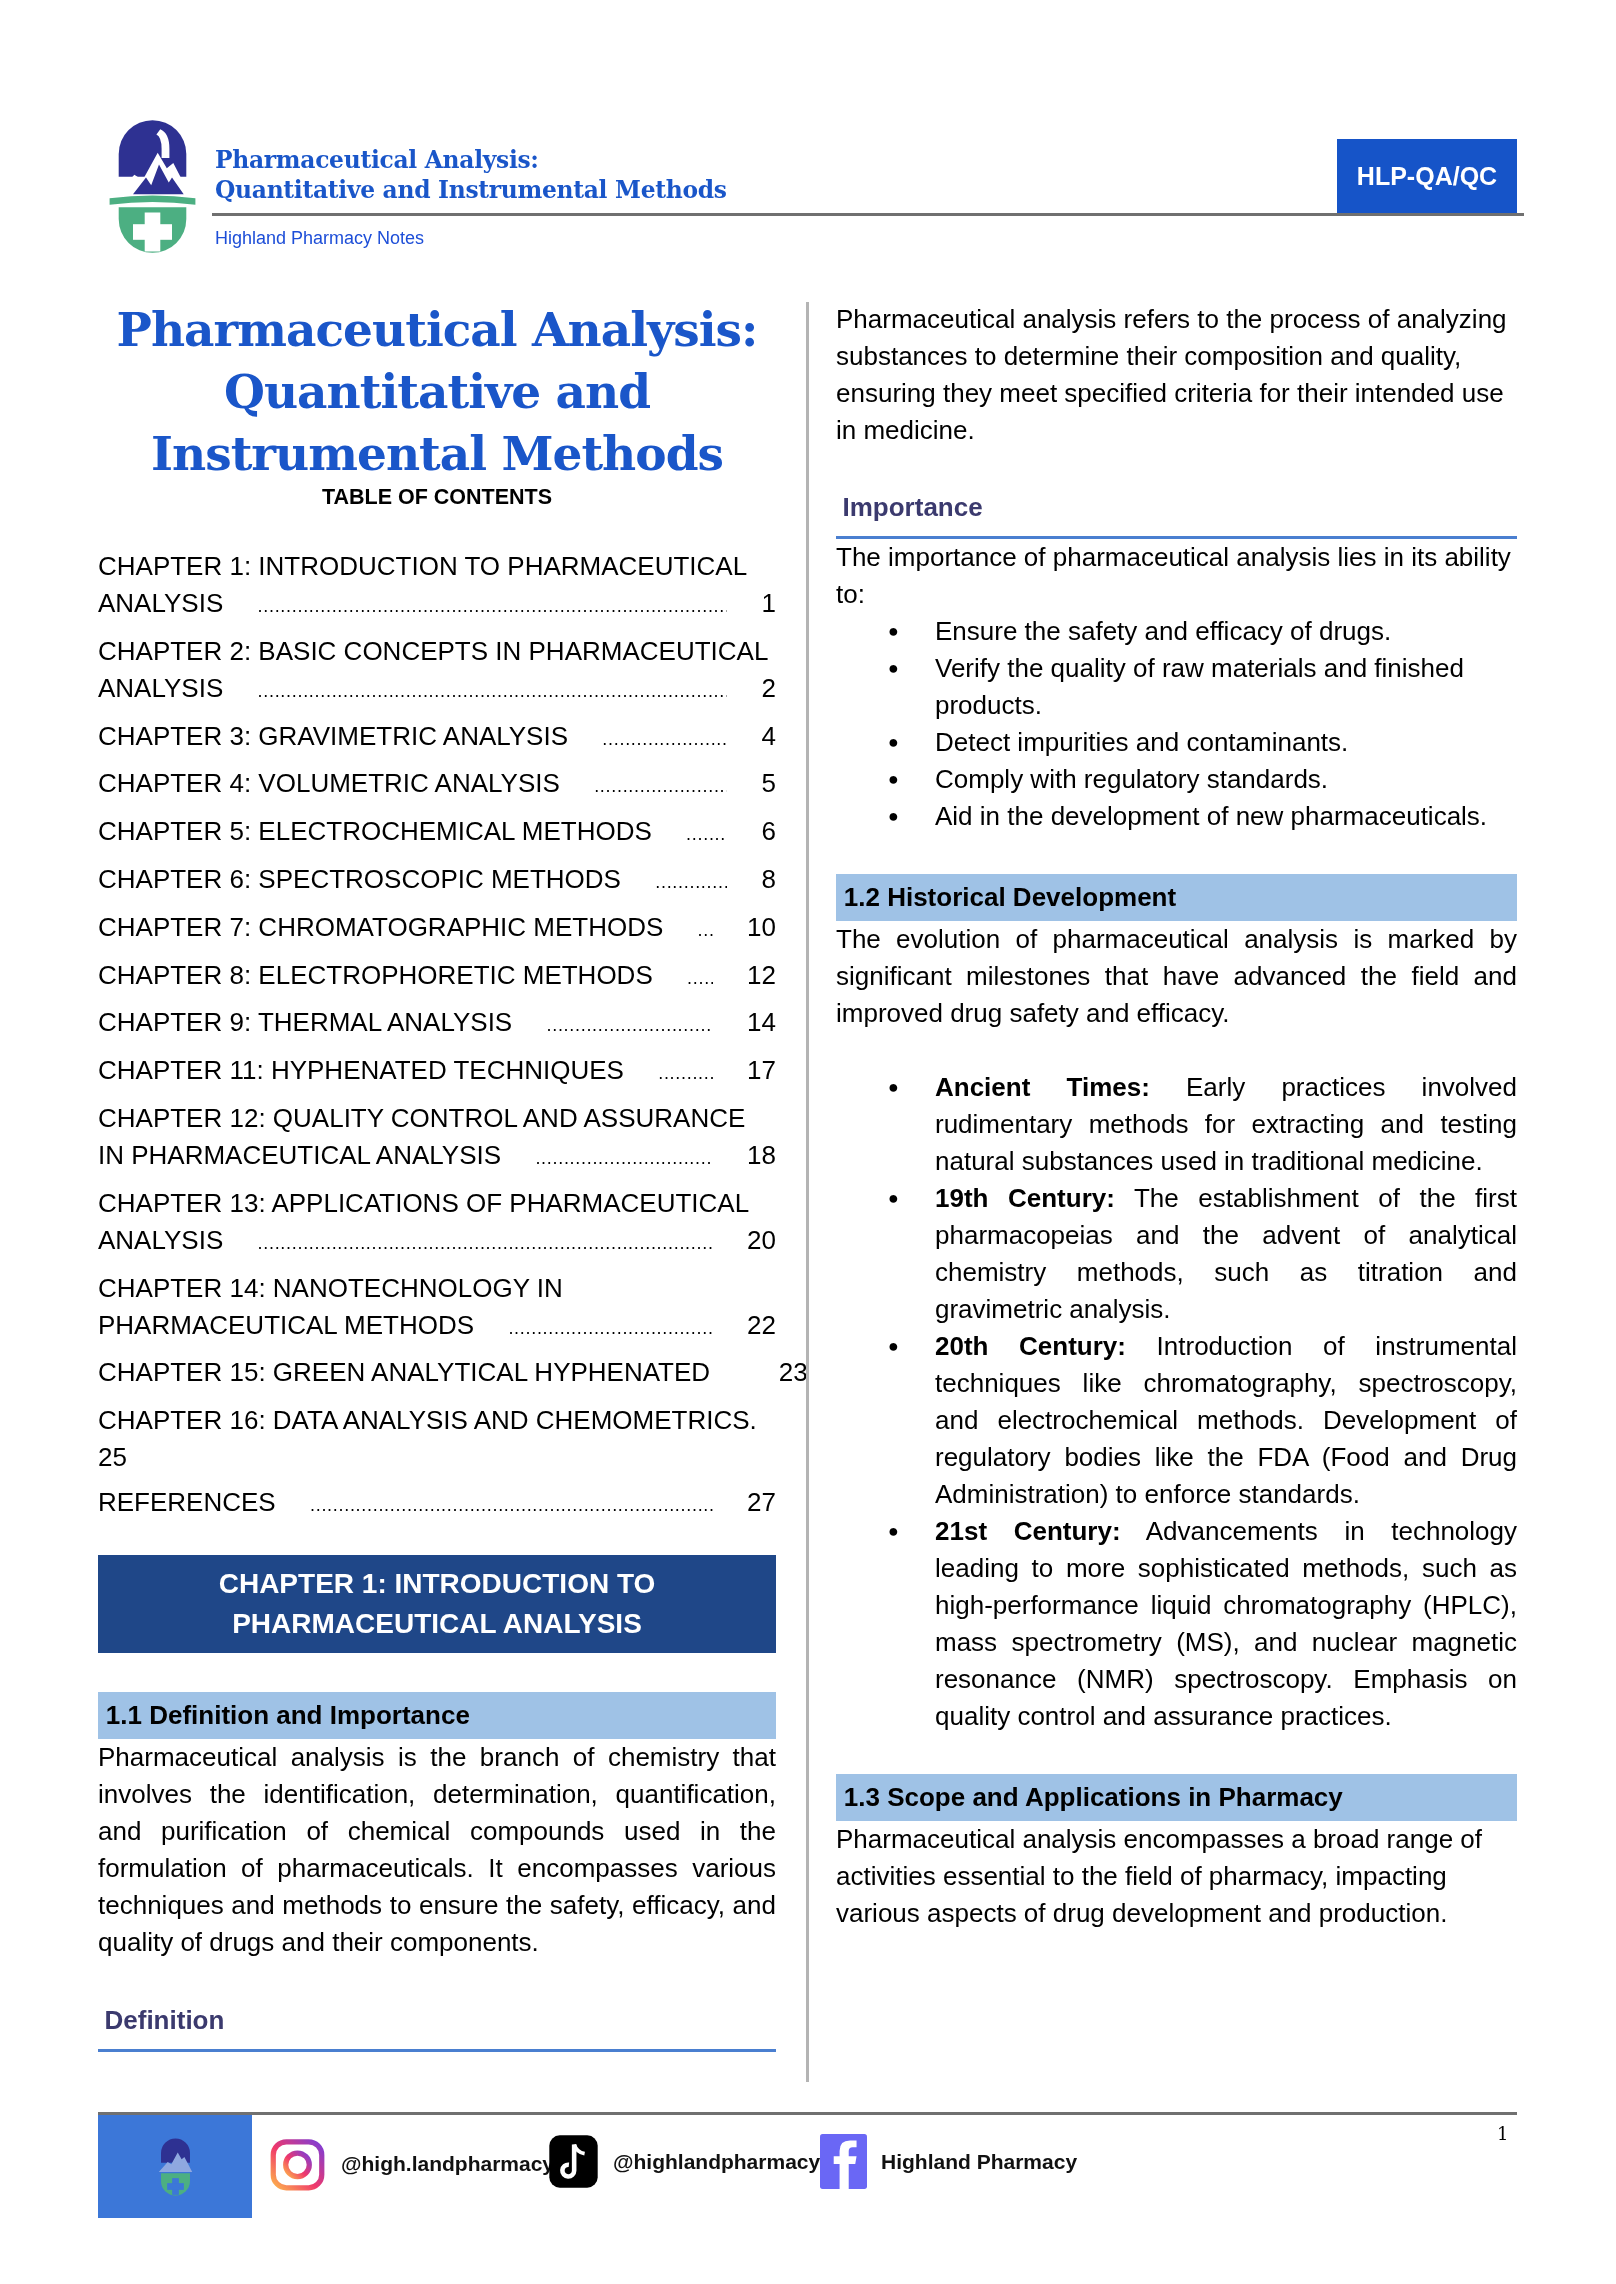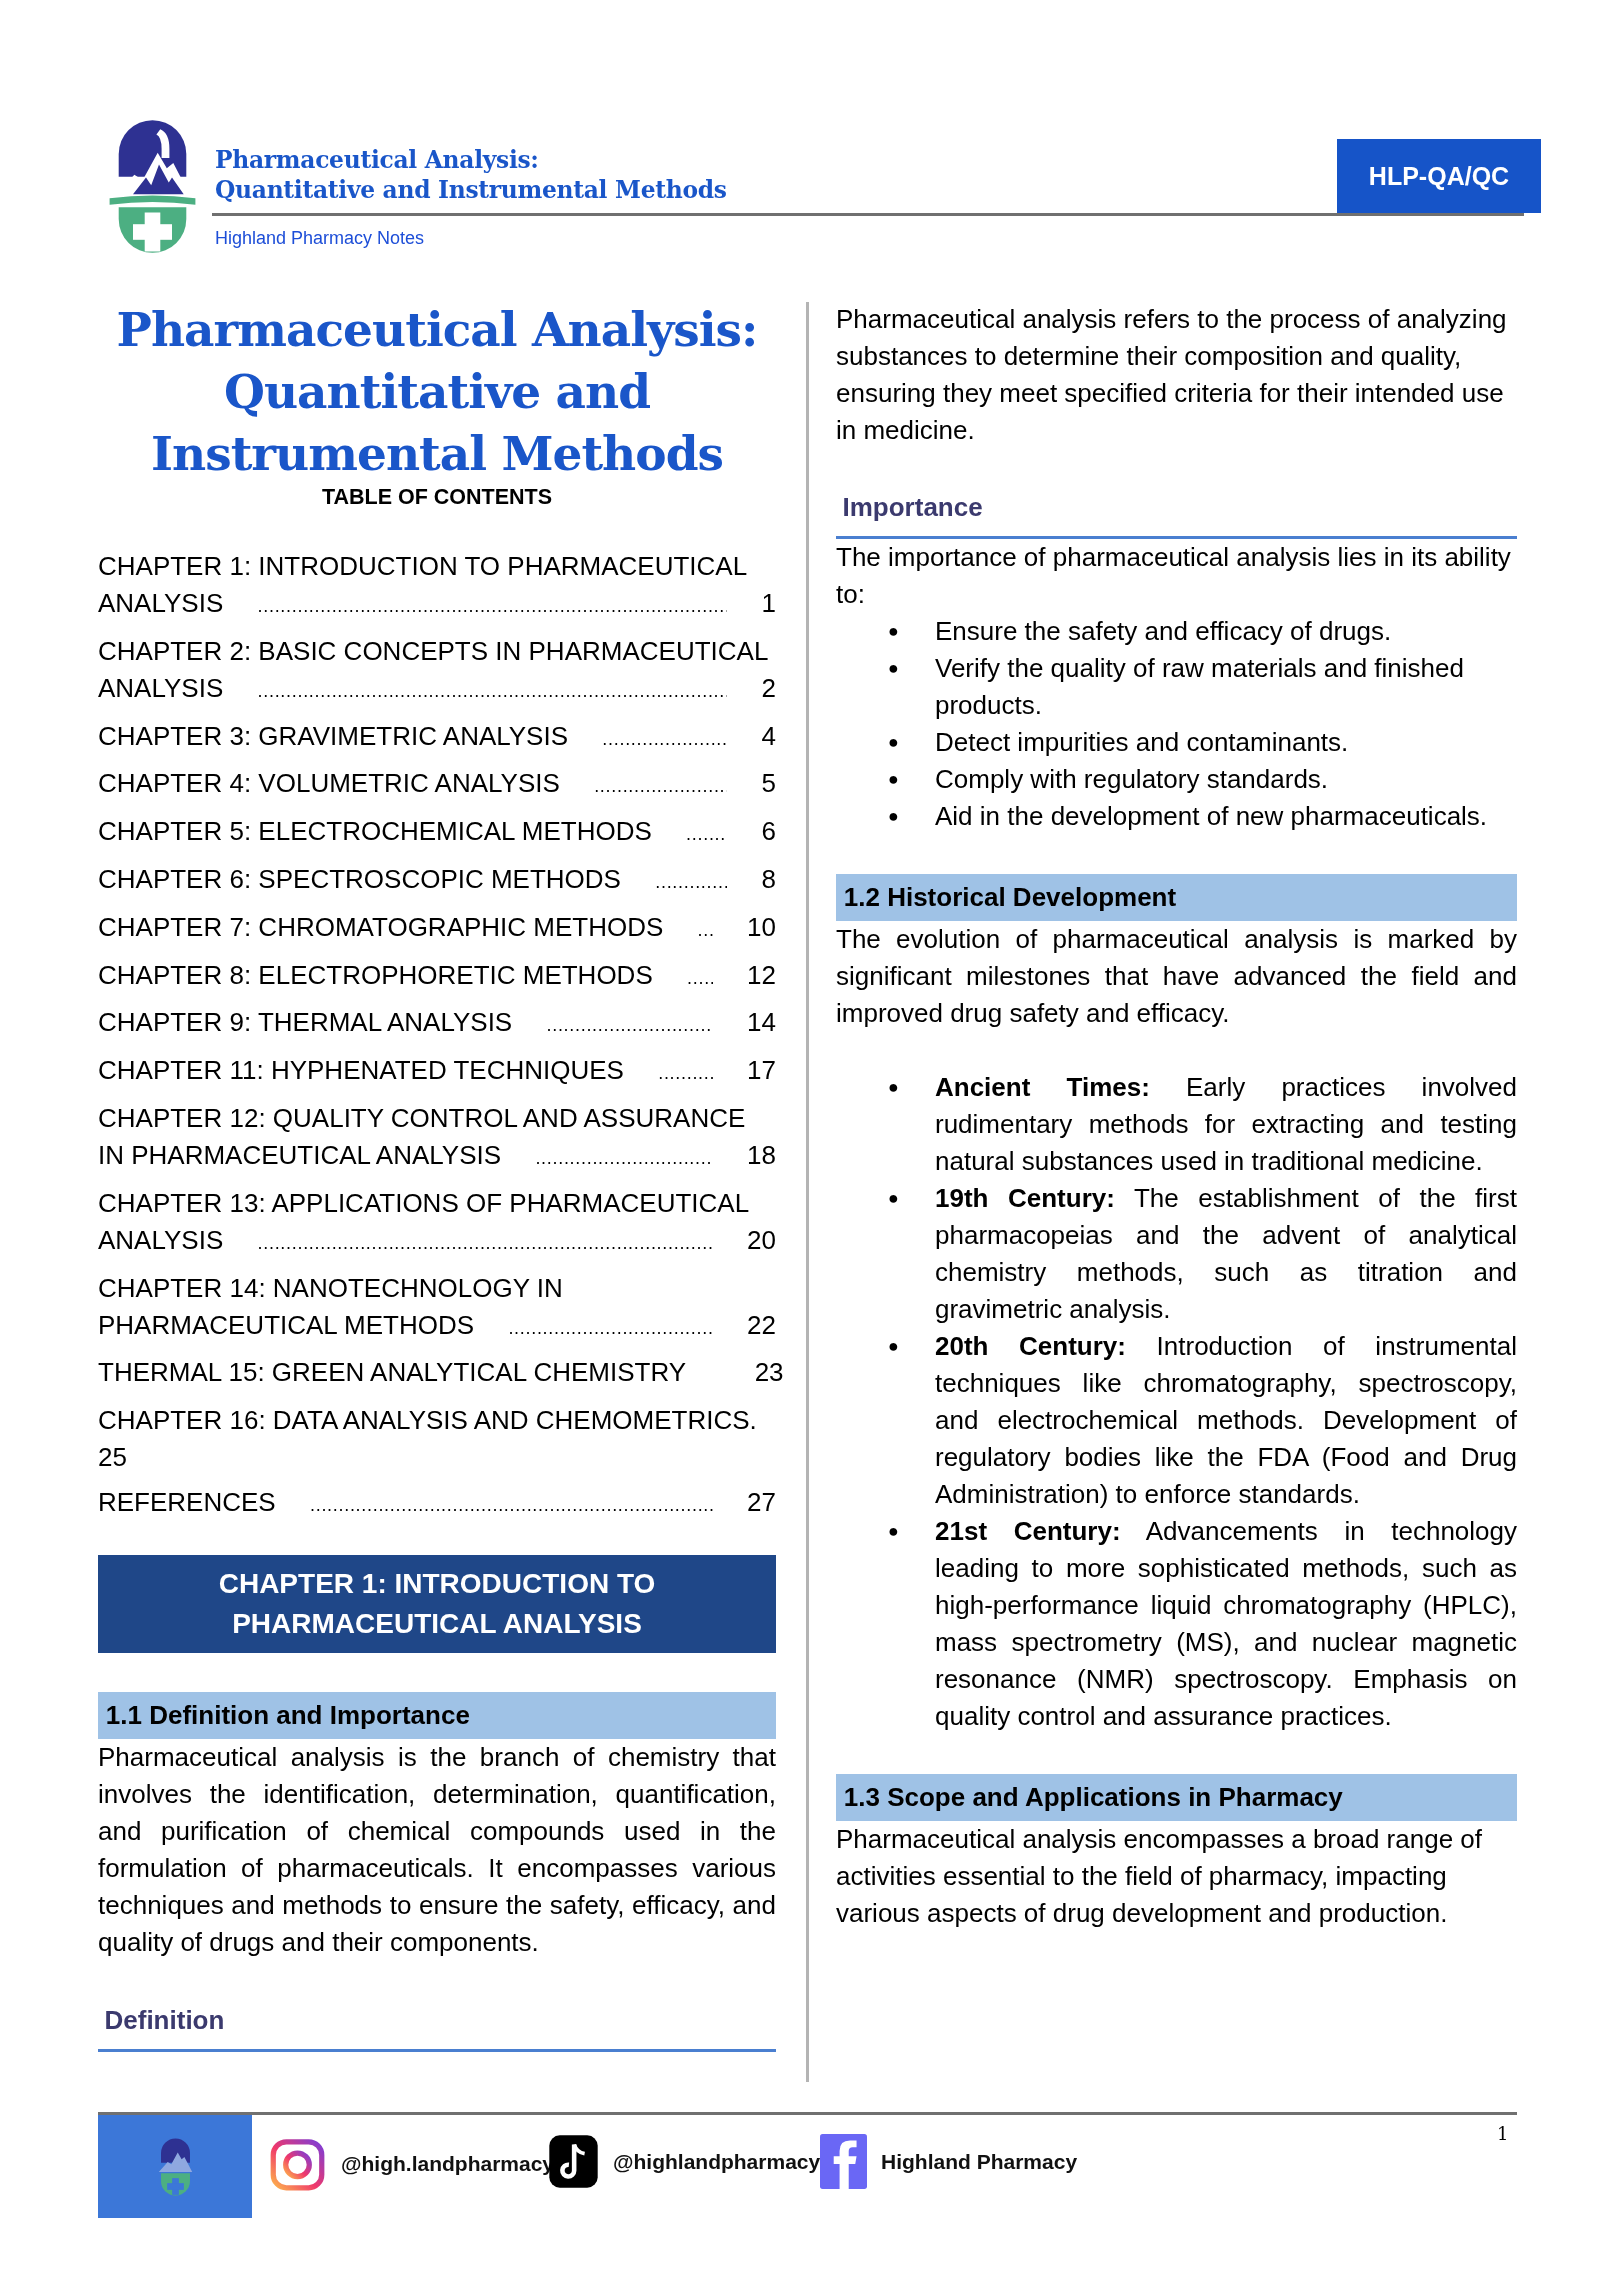--- a/index.html
+++ b/index.html
@@ -4,21 +4,21 @@
 <style>
   * { box-sizing: border-box; margin: 0; padding: 0; }
   html, body { width: 1617px; height: 2284px; background: #ffffff; overflow: hidden; }
   body { position: relative; font-family: "Liberation Sans", "DejaVu Sans", sans-serif; color: #000; }
 
   
   .hdr-logo { position: absolute; left: 107px; top: 115px; width: 91px; height: 143px; }
   .hdr-title { position: absolute; left: 215px; top: 145px; font-family: "DejaVu Serif", serif; font-weight: bold; color: #1a56c9; font-size: 23.4px; line-height: 30px; letter-spacing: -0.3px; }
   .hdr-rule { position: absolute; left: 212px; top: 213px; width: 1312px; height: 2.6px; background: #707070; }
   .hdr-sub { position: absolute; left: 215px; top: 228px; font-size: 18px; color: #1d4ed8; }
-  .hdr-badge { position: absolute; left: 1337px; top: 139px; width: 204px; height: 74px; background: #1654c8; color: #fff; font-weight: bold; font-size: 25px; display: flex; align-items: center; justify-content: center; }
+  .hdr-badge { position: absolute; left: 1337px; top: 139px; width: 180px; height: 74px; background: #1654c8; color: #fff; font-weight: bold; font-size: 25px; display: flex; align-items: center; justify-content: center; }
 
   
   .col-left { position: absolute; left: 98px; top: 299px; width: 678px; }
   .col-divider { position: absolute; left: 806px; top: 302px; width: 2.6px; height: 1780px; background: #b4b4b4; }
   .col-right { position: absolute; left: 836px; top: 301px; width: 681px; }
 
   .big-title { font-family: "DejaVu Serif", serif; font-weight: bold; color: #1a56c9; font-size: 47px; line-height: 62px; text-align: center; letter-spacing: -1px; }
   .toc-heading { text-align: center; font-weight: bold; font-size: 21.5px; margin-top: 0px; margin-bottom: 38px; }
 
   .toc-item { font-size: 26px; line-height: 37px; margin-bottom: 7.8px; color: #000; text-decoration: none; display: block; }
@@ -150,21 +150,21 @@
     </a>
     <a class="toc-item">
       <div>CHAPTER 14: NANOTECHNOLOGY IN</div>
       <div class="toc-row">
           <span class="txt">PHARMACEUTICAL METHODS</span>
           <span class="dots"></span>
           <span class="pg">22</span>
         </div>
     </a>
     <a class="toc-item toc-row">
-        <span class="txt">THERMAL 15: GREEN ANALYTICAL CHEMISTRY</span>
+        <span class="txt">CHAPTER 15: GREEN ANALYTICAL HYPHENATED</span>
         <span class="dots"></span>
         <span class="pg">23</span>
       </a>
     <a class="toc-item">
       <div>CHAPTER 16: DATA ANALYSIS AND CHEMOMETRICS.</div>
       <div>25</div>
     </a>
     <a class="toc-item toc-row">
         <span class="txt">REFERENCES</span>
         <span class="dots"></span>

